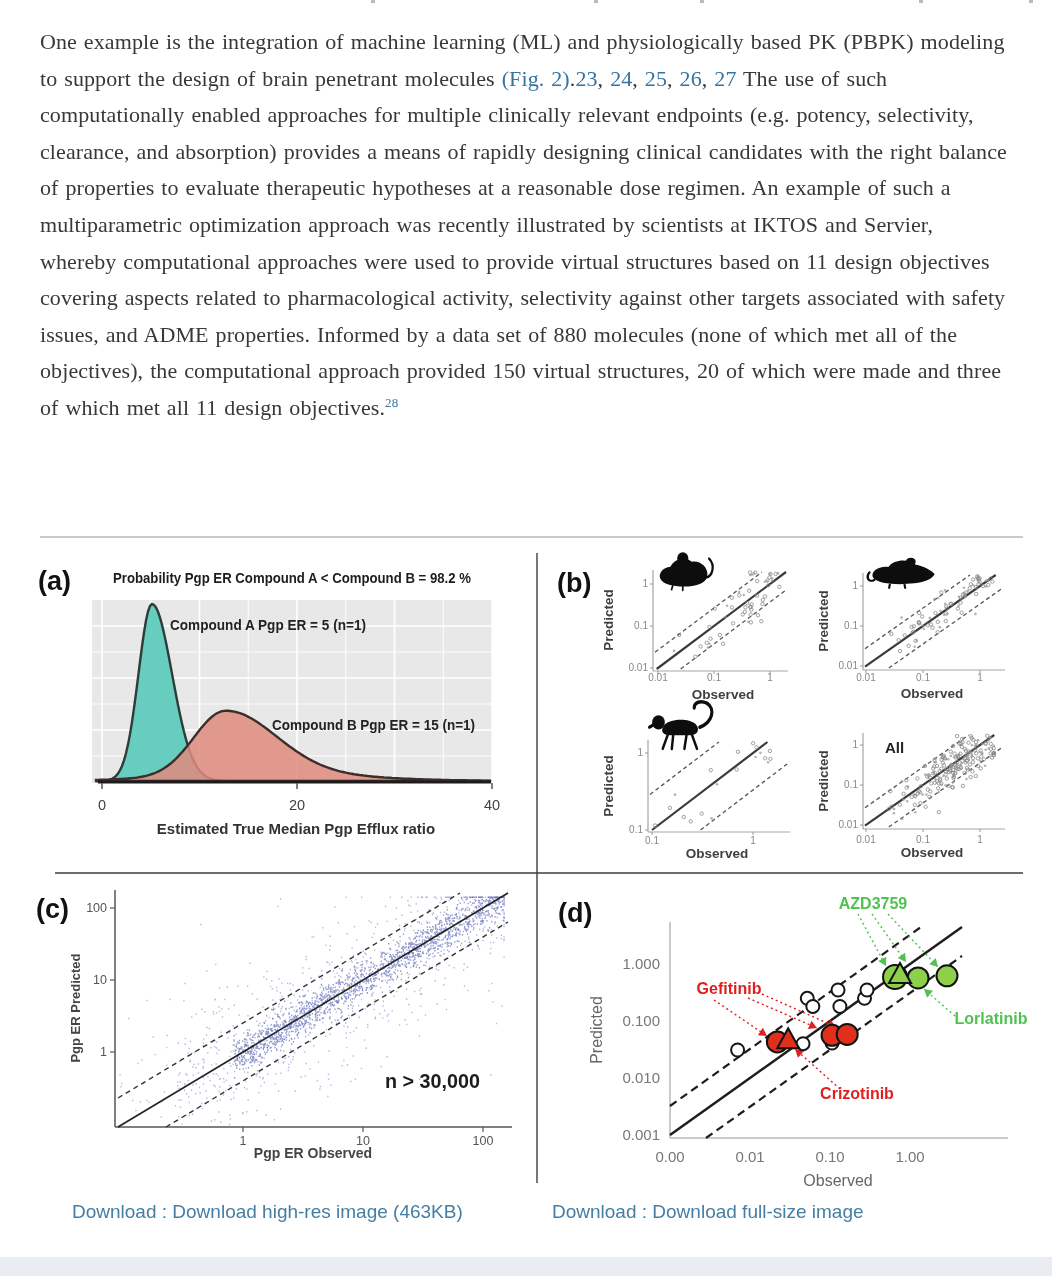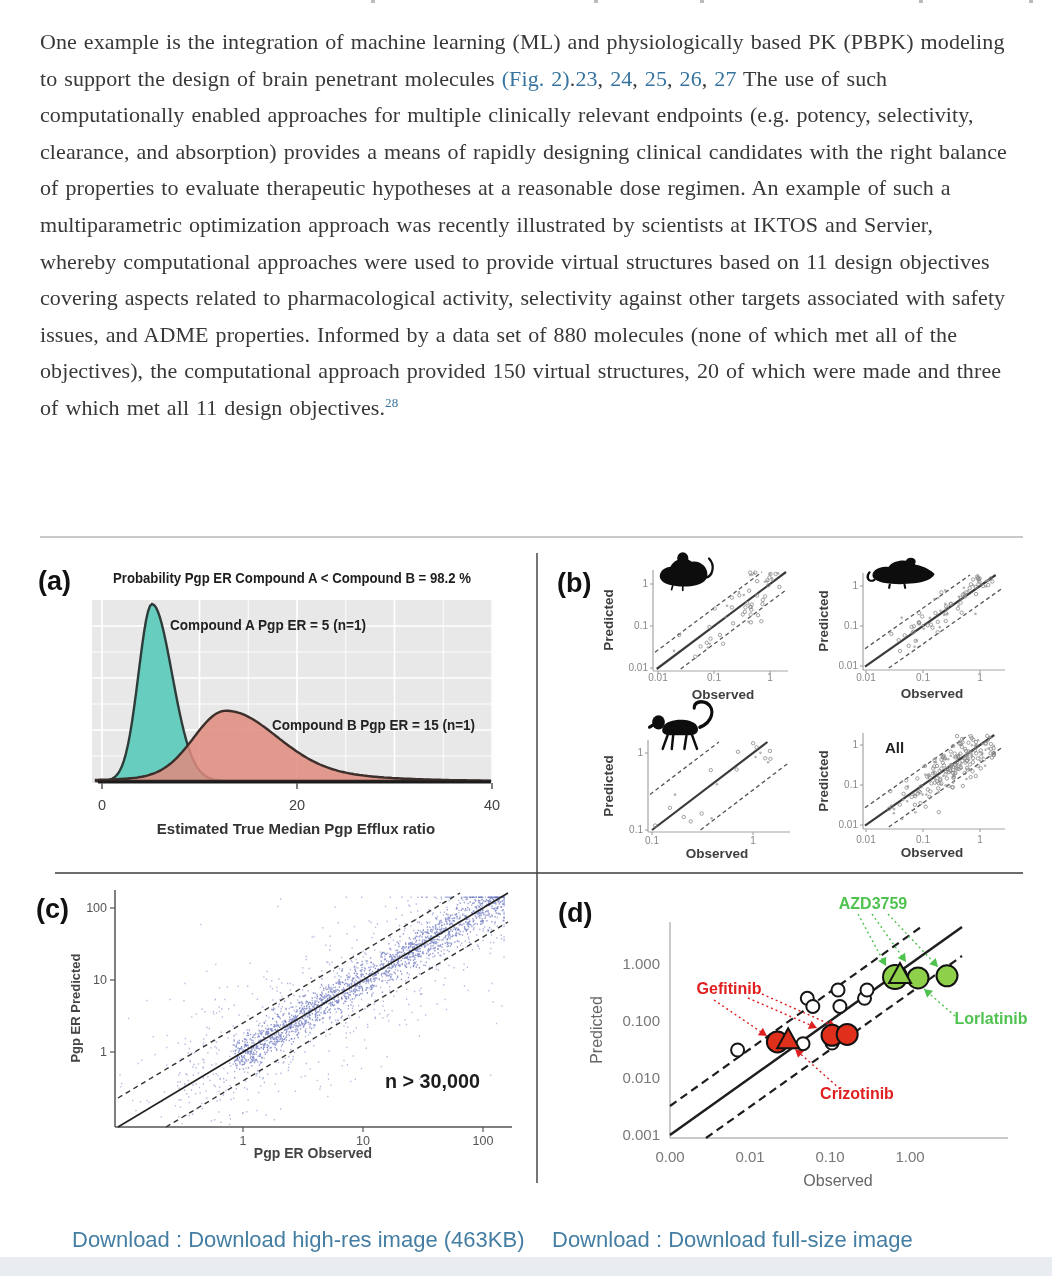--- a/index.html
+++ b/index.html
@@ -9,22 +9,22 @@
     color:#383838;letter-spacing:0.1px;word-spacing:0.06em;}
   #para a{text-decoration:none;cursor:pointer;}
   .seg-t{color:#383838;}
   .seg-fig,.seg-ref{color:#36749f;}
   .seg-gloss{color:#383838;text-decoration:underline;text-decoration-thickness:1.5px;text-underline-offset:3px;}
   .seg-sup{color:#36749f;font-size:13px;line-height:0;}
   .frag{position:absolute;top:0;width:4px;height:3px;background:#777;opacity:.5;}
   #rule{position:absolute;top:536px;left:40px;width:983px;height:2px;background:#c9c9c9;}
   #figwrap{position:absolute;top:550px;left:0;width:1052px;height:640px;}
   #fig-svg text{font-family:"Liberation Sans",sans-serif;}
-  #downloads a{position:absolute;top:1227px;font-family:"Liberation Sans",sans-serif;
-    font-size:22px;color:#447ea3;text-decoration:none;cursor:pointer;white-space:nowrap;}
+  #downloads a{position:absolute;top:1201px;font-family:"Liberation Sans",sans-serif;
+    font-size:19px;color:#447ea3;text-decoration:none;cursor:pointer;white-space:nowrap;}
   #dl1{left:72px;} #dl2{left:552px;}
   #footer-strip{position:absolute;top:1257px;left:0;width:1052px;height:19px;background:#e9edf1;}
 </style>
 </head>
 <body>
 
 <div id="page">
   <div class="frag" style="left:371px"></div>
   <div class="frag" style="left:594px"></div>
   <div class="frag" style="left:700px"></div>

